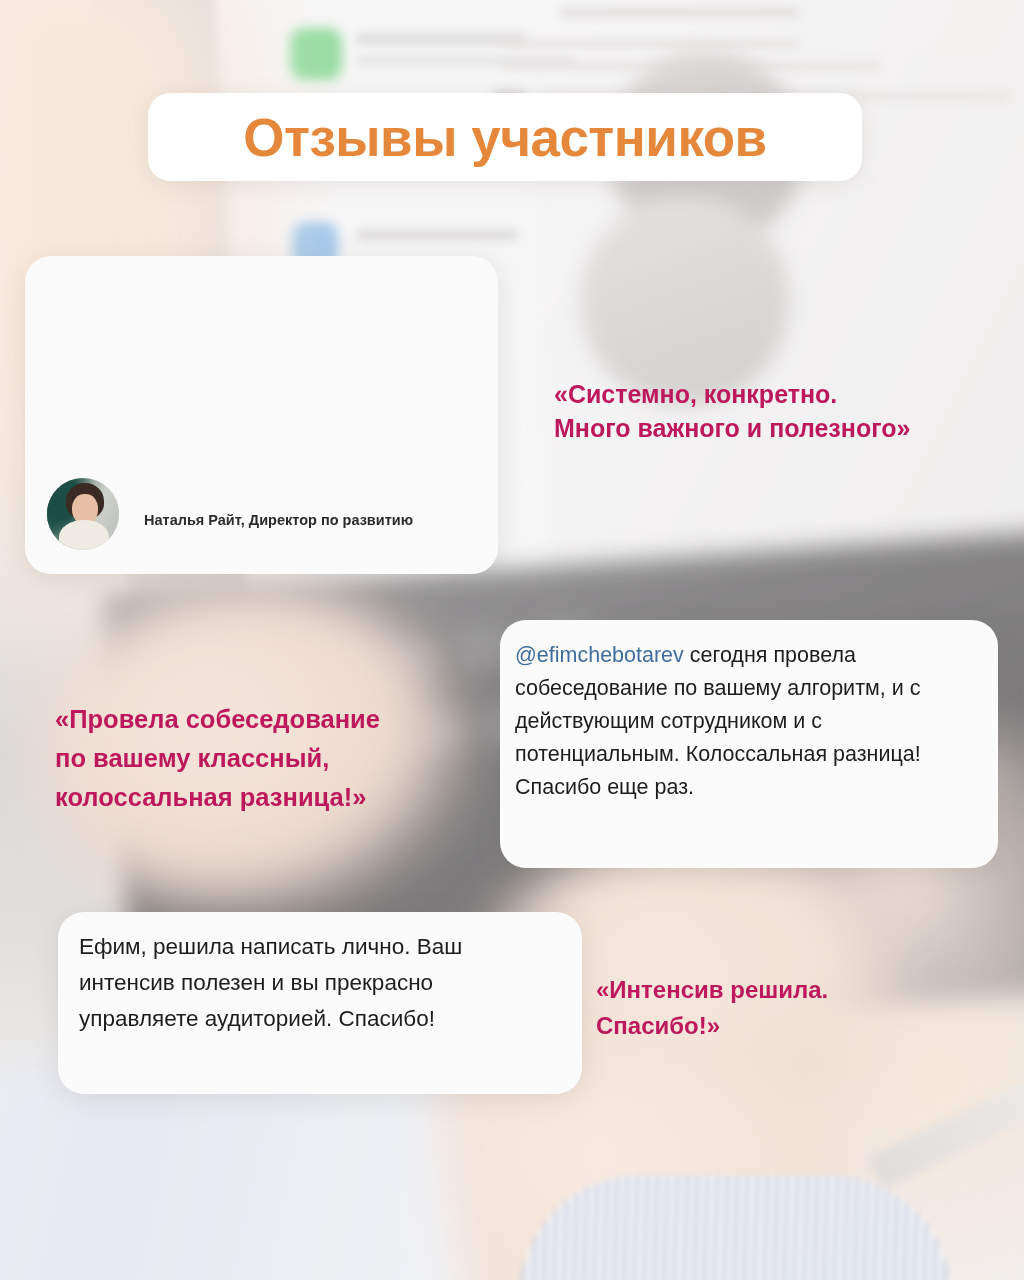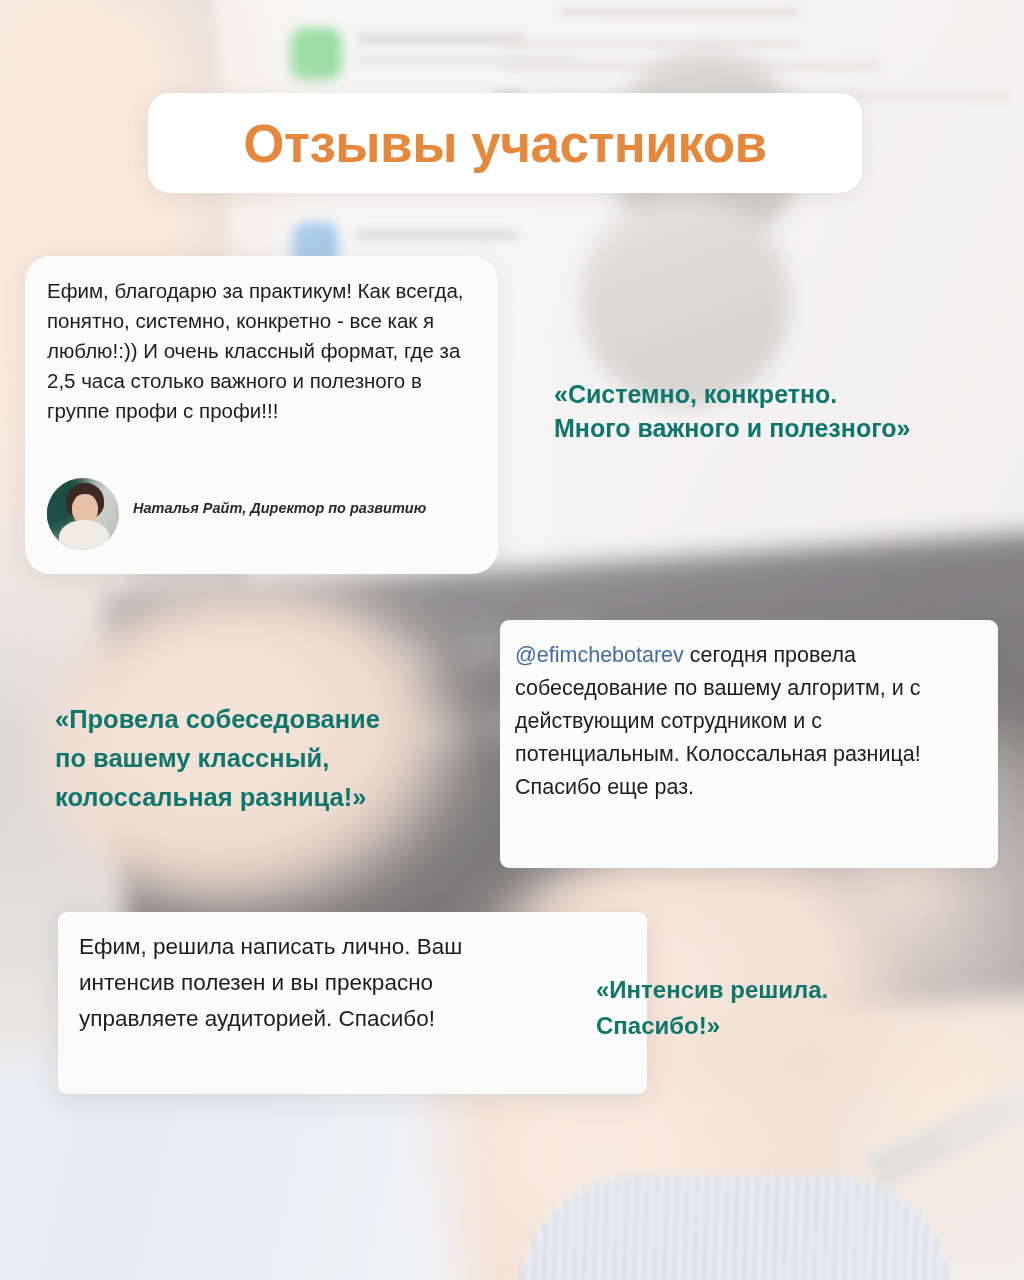--- a/index.html
+++ b/index.html
@@ -165,41 +165,41 @@
     position: absolute;
     inset: 0;
   }
 
   
   .title-card {
     position: absolute;
     left: 148px;
     top: 93px;
     width: 714px;
-    height: 100px;
+    height: 88px;
     background: #ffffff;
     border-radius: 22px;
     box-shadow: 0 4px 22px rgba(120,110,100,.13);
     display: flex;
     align-items: center;
     justify-content: center;
   }
   .title-text {
     font-size: 53px;
     font-weight: 700;
     letter-spacing: -0.5px;
     color: #e5883b;
     white-space: nowrap;
   }
 
   
   .bubble {
     position: absolute;
     background: #fcfbfb;
-    border-radius: 9px;
+    border-radius: 26px;
     box-shadow: 0 5px 26px rgba(110,100,92,.15);
   }
   .bubble-text {
     color: #1d1d1f;
     font-size: 20.5px;
     line-height: 30px;
     white-space: pre-line;
   }
   .mention {
     color: #3f6e9e;
@@ -213,23 +213,22 @@
   #bubble-1 .bubble-text {
     position: absolute;
     left: 22px; top: 20px;
     width: 436px;
   }
   .author {
     position: absolute;
     left: 22px;
     top: 222px;
     display: flex;
-    align-items: flex-start;
-    gap: 14px;
-    font-style: italic;
+    align-items: flex-end;
+    gap: 25px;
   }
   .avatar {
     width: 72px; height: 72px;
     border-radius: 50%;
     flex: 0 0 72px;
     overflow: hidden;
     background: #cfd3cd;
     position: relative;
   }
   .avatar .av-foliage {
@@ -275,34 +274,34 @@
   #bubble-2 .bubble-text {
     position: absolute;
     left: 15px; top: 19px;
     width: 470px;
     font-size: 21.5px;
     line-height: 33px;
   }
 
   #bubble-3 {
     left: 58px; top: 912px;
-    width: 589px; height: 182px;
+    width: 524px; height: 182px;
   }
   #bubble-3 .bubble-text {
     position: absolute;
     left: 21px; top: 17px;
     width: 460px;
     font-size: 22.5px;
     line-height: 36px;
   }
 
   
   .pull-quote {
     position: absolute;
-    color: #0f766e;
+    color: #be185d;
     font-weight: 700;
     white-space: pre-line;
   }
   #quote-1 {
     left: 554px; top: 377px;
     font-size: 25px;
     line-height: 34px;
   }
   #quote-2 {
     left: 55px; top: 700px;
@@ -374,21 +373,20 @@
     <div class="bg-haze"></div>
   </div>
 
   <div class="fg">
 
     <div class="title-card">
       <div class="title-text">Отзывы участников</div>
     </div>
 
     <div class="bubble" id="bubble-1">
-      <div class="bubble-text">Ефим, благодарю за практикум! Как всегда, понятно, системно, конкретно - все как я люблю!:)) И очень классный формат, где за 2,5 часа столько важного и полезного в группе профи с профи!!!</div>
       <div class="author">
         <div class="avatar">
           <div class="av-foliage"></div>
           <div class="av-hair"></div>
           <div class="av-face"></div>
           <div class="av-collar"></div>
         </div>
         <div class="author-text">
           <div>Наталья Райт, Директор по развитию</div>
         </div>

